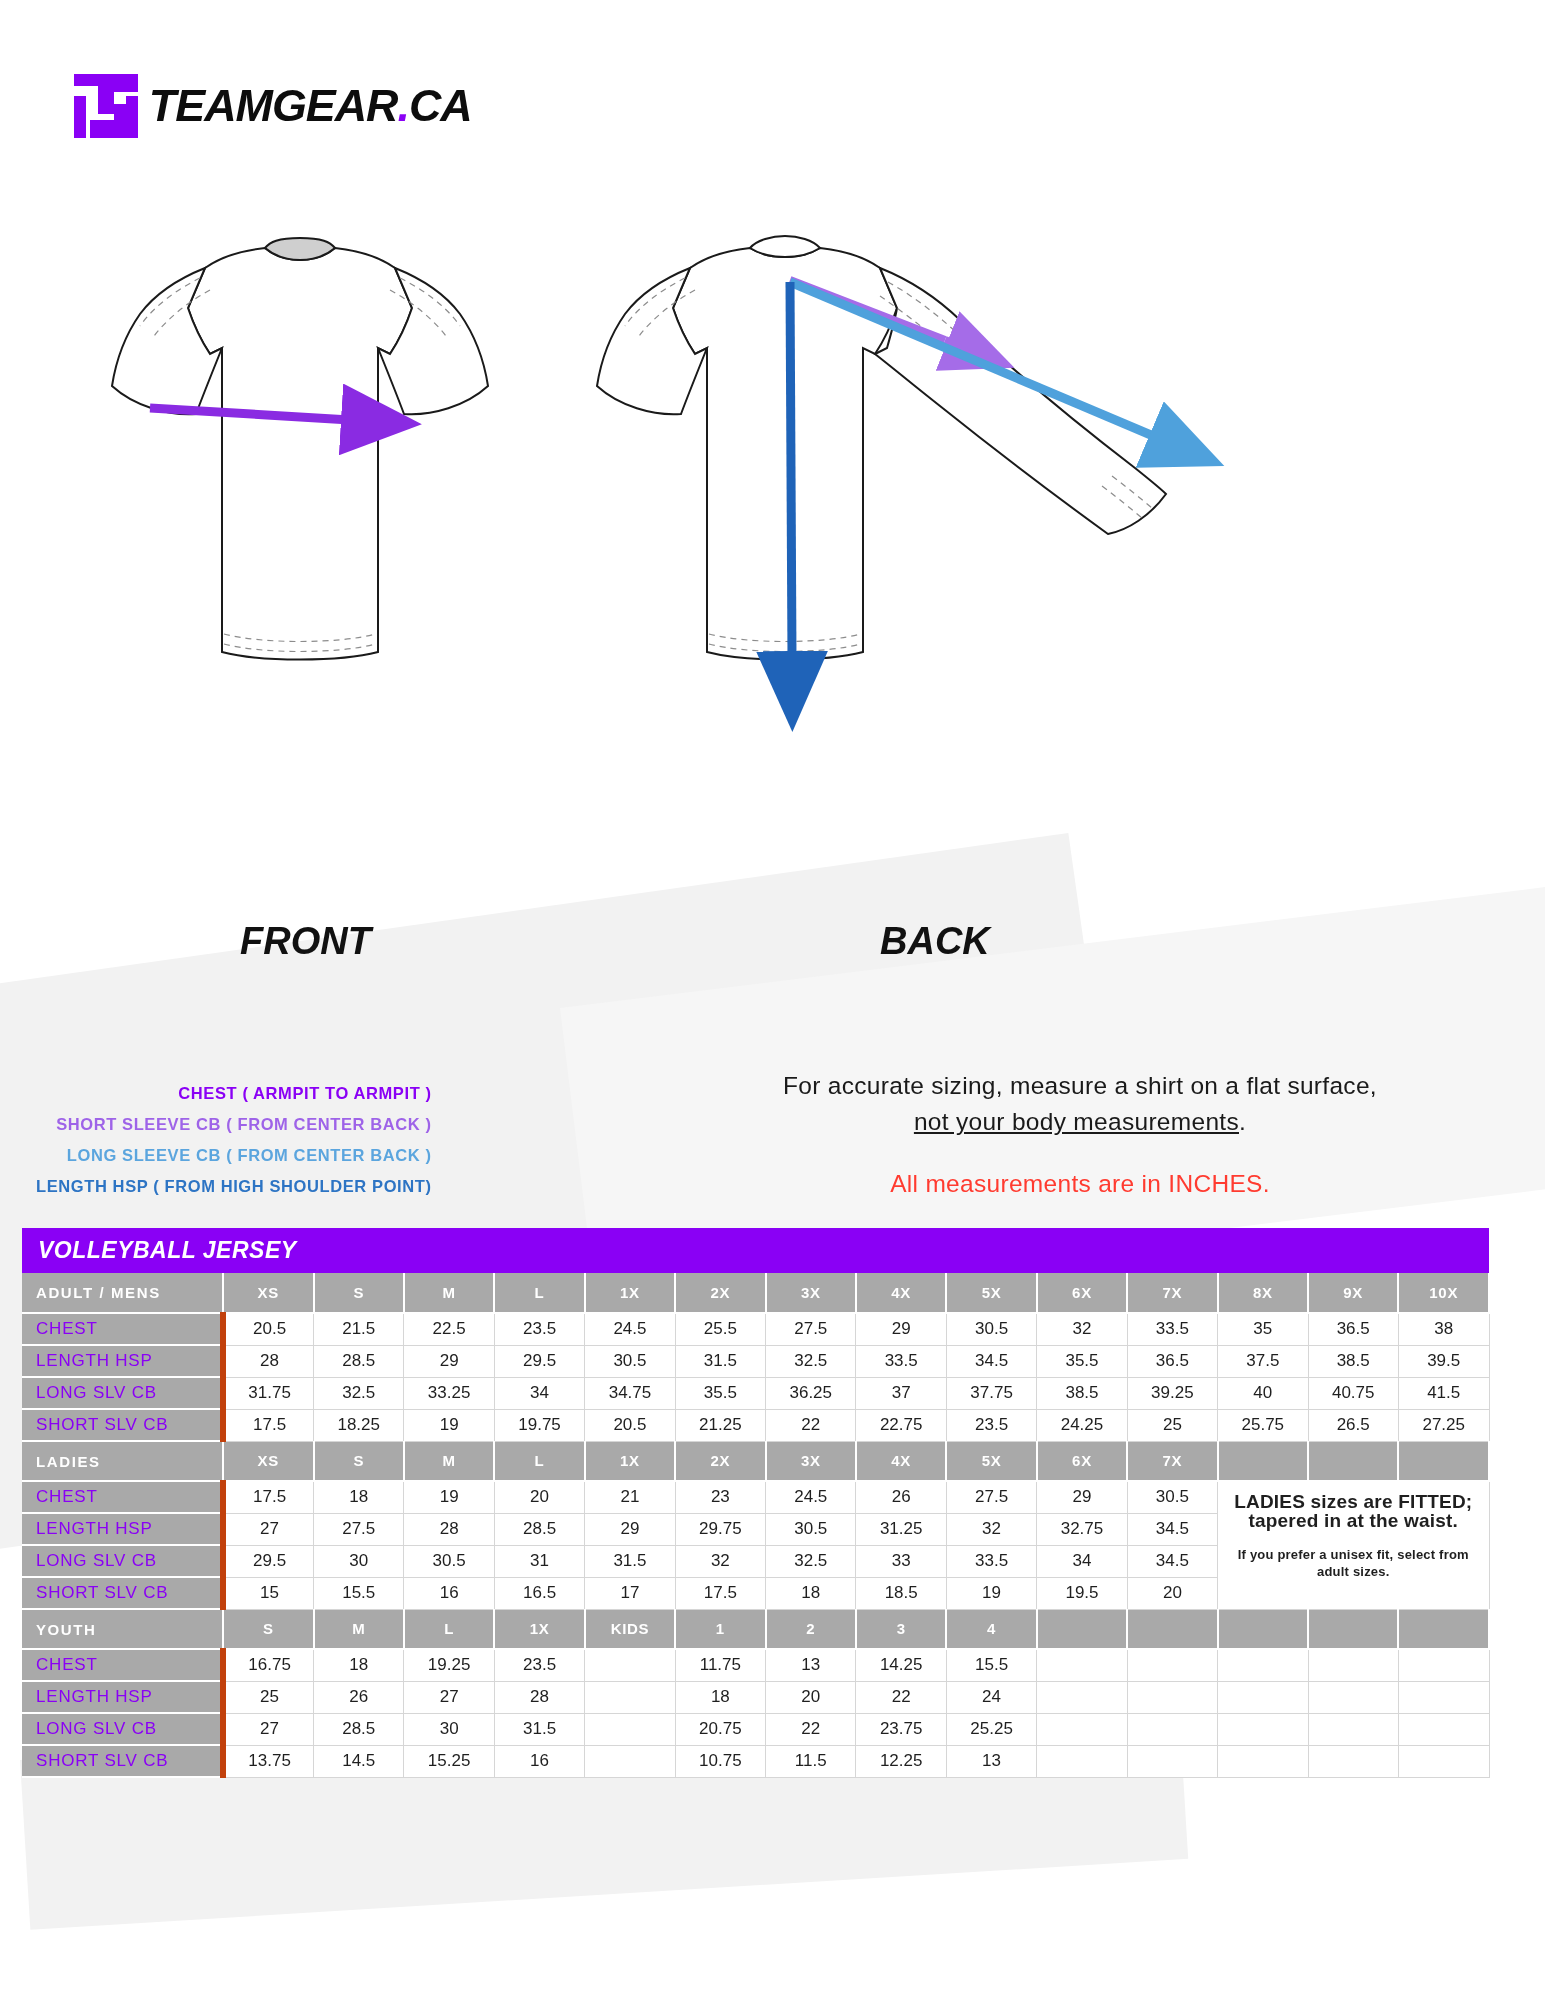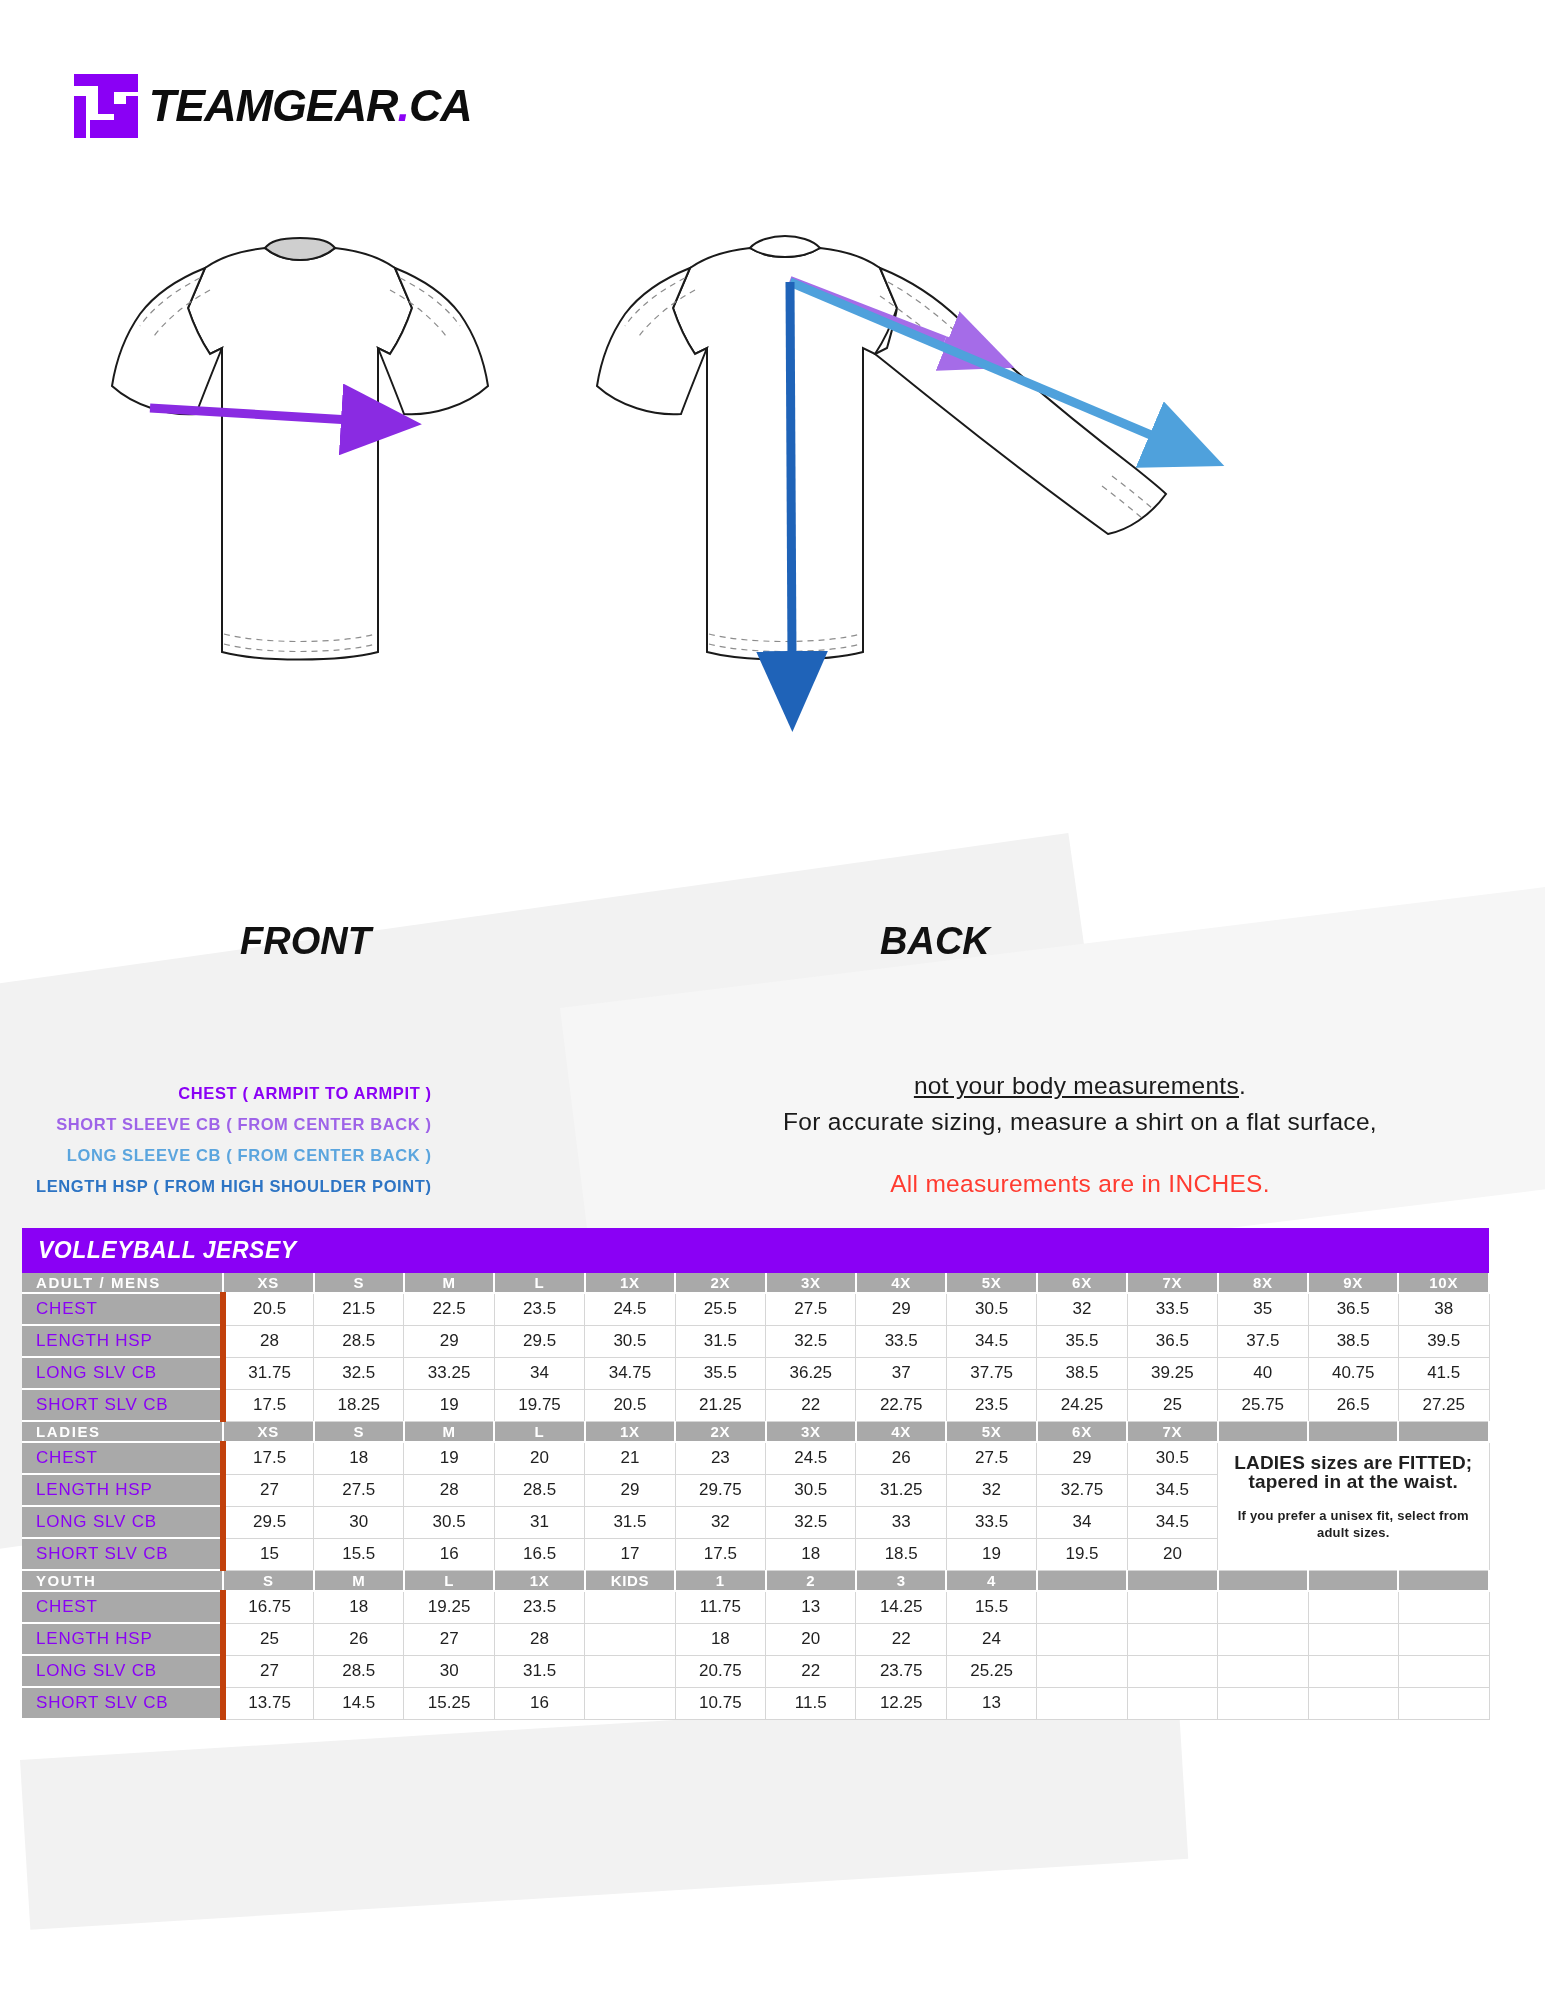--- a/index.html
+++ b/index.html
@@ -80,21 +80,21 @@
   .title-row td {
     background:#8A00F5; color:#ffffff;
     font-size:23px; font-weight:bold; font-style:italic;
     letter-spacing:0.5px; padding:9px 0 9px 16px; height:44px;
     border:none;
   }
 
   tr.hdr td {
     background:#A9A9A9; color:#ffffff;
     font-weight:bold; font-size:15px; text-align:center;
-    height:20px; letter-spacing:0.7px;
+    height:40px; letter-spacing:0.7px;
     border-right:2px solid #ffffff; border-bottom:2px solid #ffffff;
   }
   tr.hdr td.rowlabel {
     text-align:left; padding-left:14px; letter-spacing:1.6px;
   }
   tr.hdr td.blank { background:#A9A9A9; }
 
   tr.dat td {
     height:32px; text-align:center; font-size:17px; color:#1f1f1f;
     background:#ffffff; border-right:1px solid #d6d6d6; border-bottom:1px solid #d6d6d6;
@@ -223,22 +223,22 @@
 </div>
 
 <div class="legend">
   <div class="lg-1">CHEST ( ARMPIT TO ARMPIT )</div>
   <div class="lg-2">SHORT SLEEVE CB ( FROM CENTER BACK )</div>
   <div class="lg-3">LONG SLEEVE CB ( FROM CENTER BACK )</div>
   <div class="lg-4">LENGTH HSP ( FROM HIGH SHOULDER POINT)</div>
 </div>
 
 <div class="instructions">
+  <div class="instr-line">For accurate sizing, measure a shirt on a flat surface,</div>
   <div class="instr-line"><span class="u">not your body measurements</span><span>.</span></div>
-  <div class="instr-line">For accurate sizing, measure a shirt on a flat surface,</div>
   <div class="instr-red">All measurements are in INCHES.</div>
 </div>
 
 <div class="chart-wrap">
   <table class="chart">
     <colgroup>
       <col class="lbl">
         <col class="dat">
         <col class="dat">
         <col class="dat">

